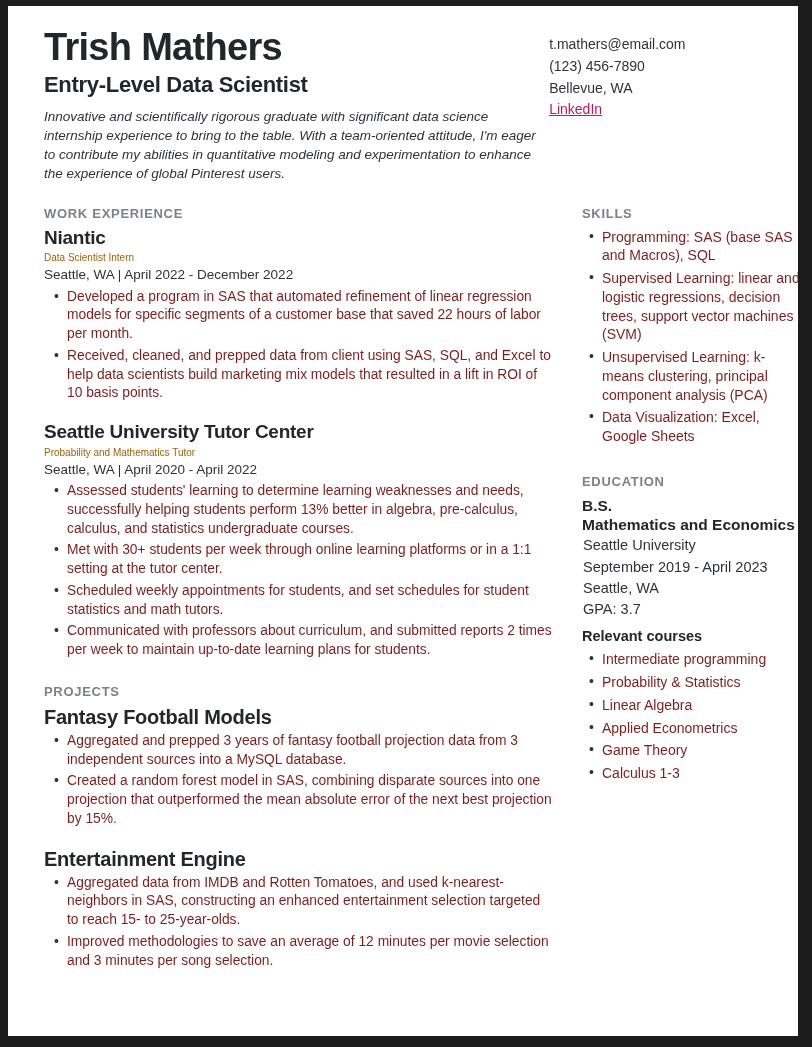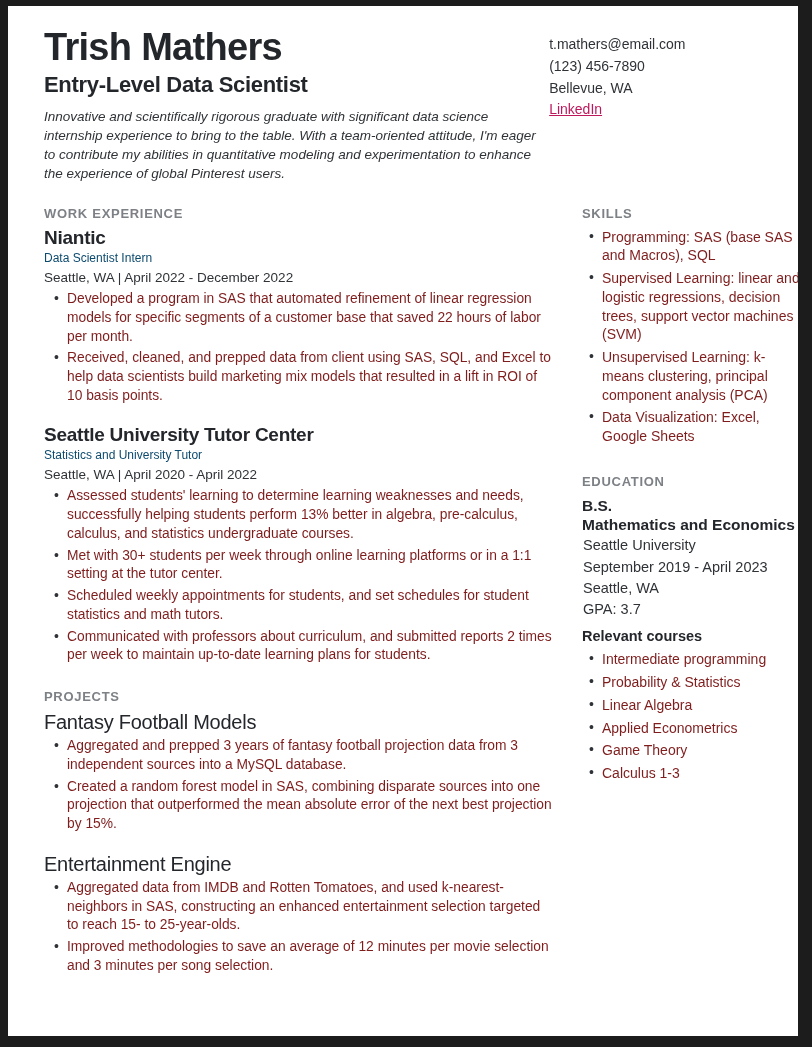--- a/index.html
+++ b/index.html
@@ -93,22 +93,22 @@
 
   .org {
     font-size: 19px;
     font-weight: 700;
     color: #23262b;
     letter-spacing: -0.25px;
     line-height: 1.2;
     margin: 0 0 2px 0;
   }
   .role {
-    font-size: 12px;
-    color: #0c4a6e;
+    font-size: 10px;
+    color: #a16207;
     line-height: 1.3;
     margin: 0 0 2px 0;
   }
   .meta {
     font-size: 13.5px;
     color: #2f3337;
     line-height: 1.35;
     margin: 0 0 2px 0;
   }
   ul.bullets {
@@ -127,21 +127,21 @@
     content: "\2022";
     position: absolute;
     left: -13px;
     top: -1px;
     font-size: 14px;
     color: #2f3337;
   }
   .job { margin-bottom: 18px; }
   .job:last-child { margin-bottom: 0; }
   .project { margin-bottom: 18px; }
-  .project .org { font-weight: 400; font-size: 20px; margin-bottom: 1px; }
+  .project .org { font-weight: 700; font-size: 20px; margin-bottom: 1px; }
   .block-gap { height: 24px; }
 
   
   .side ul.bullets li {
     font-size: 14px;
     line-height: 1.34;
     margin-top: 4px;
   }
   .side ul.bullets { padding-left: 20px; }
   .side ul.bullets li::before { left: -13px; }
@@ -206,21 +206,21 @@
               <div class="role">Data Scientist Intern</div>
               <div class="meta">Seattle, WA   |   April 2022 - December 2022</div>
               <ul class="bullets">
                 <li>Developed a program in SAS that automated refinement of linear regression models for specific segments of a customer base that saved 22 hours of labor per month.</li>
                 <li>Received, cleaned, and prepped data from client using SAS, SQL, and Excel to help data scientists build marketing mix models that resulted in a lift in ROI of 10 basis points.</li>
               </ul>
             </div>
 
             <div class="job">
               <div class="org">Seattle University Tutor Center</div>
-              <div class="role">Statistics and University Tutor</div>
+              <div class="role">Probability and Mathematics Tutor</div>
               <div class="meta">Seattle, WA   |   April 2020 - April 2022</div>
               <ul class="bullets">
                 <li>Assessed students' learning to determine learning weaknesses and needs, successfully helping students perform 13% better in algebra, pre-calculus, calculus, and statistics undergraduate courses.</li>
                 <li>Met with 30+ students per week through online learning platforms or in a 1:1 setting at the tutor center.</li>
                 <li>Scheduled weekly appointments for students, and set schedules for student statistics and math tutors.</li>
                 <li>Communicated with professors about curriculum, and submitted reports 2 times per week to maintain up-to-date learning plans for students.</li>
               </ul>
             </div>
           </div>
 

